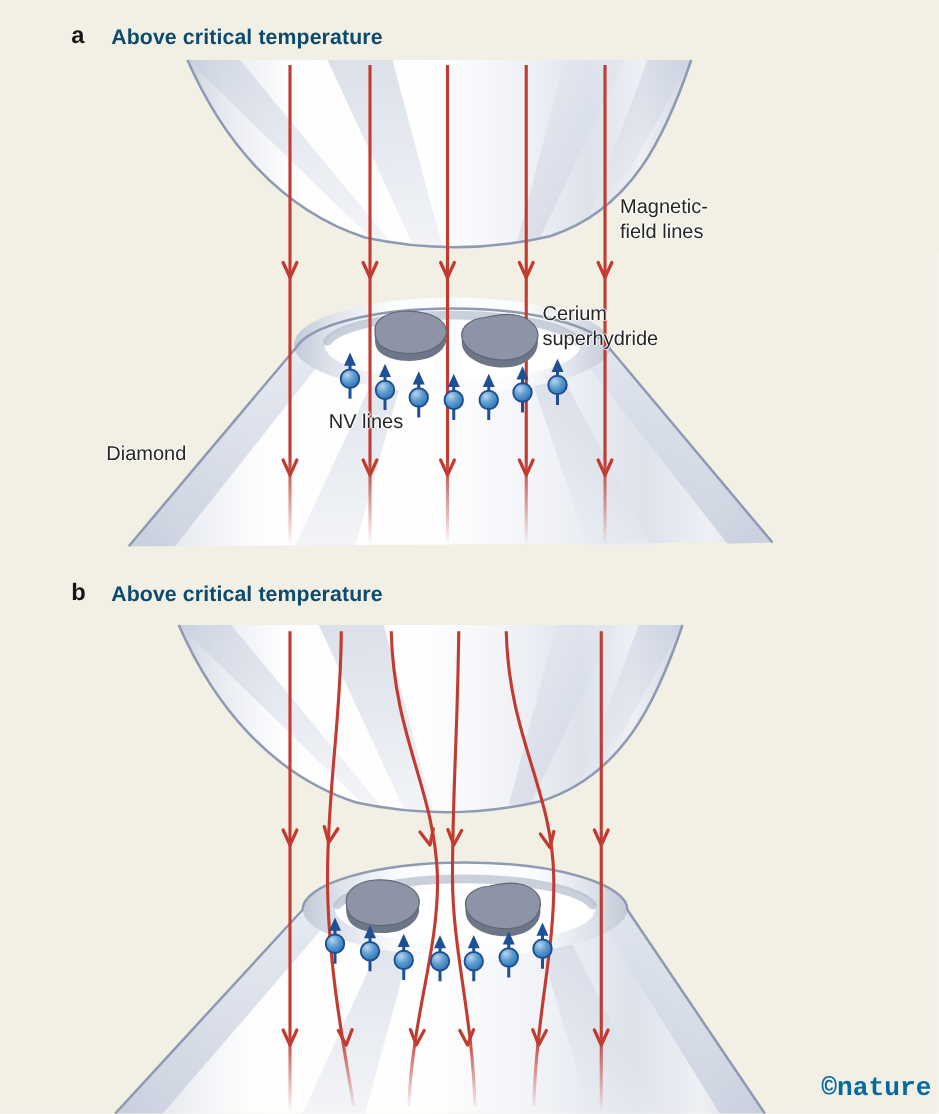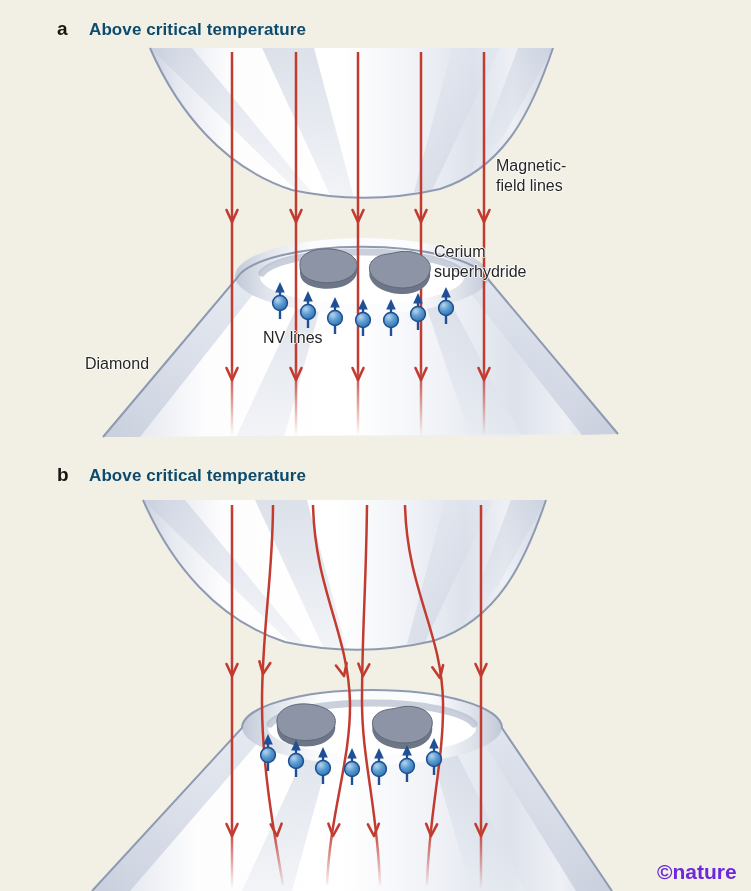--- a/index.html
+++ b/index.html
@@ -21,22 +21,22 @@
     letter-spacing:0.1px;
   }
   .lbl{
     position:absolute;
     font-size:16px;color:#262626;line-height:20px;
     text-shadow:0 1px 0 rgba(255,255,255,.85),0 -1px 0 rgba(255,255,255,.85),
                 1px 0 0 rgba(255,255,255,.85),-1px 0 0 rgba(255,255,255,.85);
   }
   .credit{
     position:absolute;
-    font-family:Liberation Sans, sans-serif;
-    font-weight:700;font-size:21px;color:#6d28d9;line-height:1;
+    font-family:Liberation Mono, monospace;
+    font-weight:700;font-size:21px;color:#0369a1;line-height:1;
   }
 </style>
 </head>
 <body>
 
 <div class="fig">
 
   <svg class="art" width="751" height="891" viewBox="0 0 751 891">
     <defs>
       <linearGradient id="anvilH" x1="0" y1="0" x2="1" y2="0">

